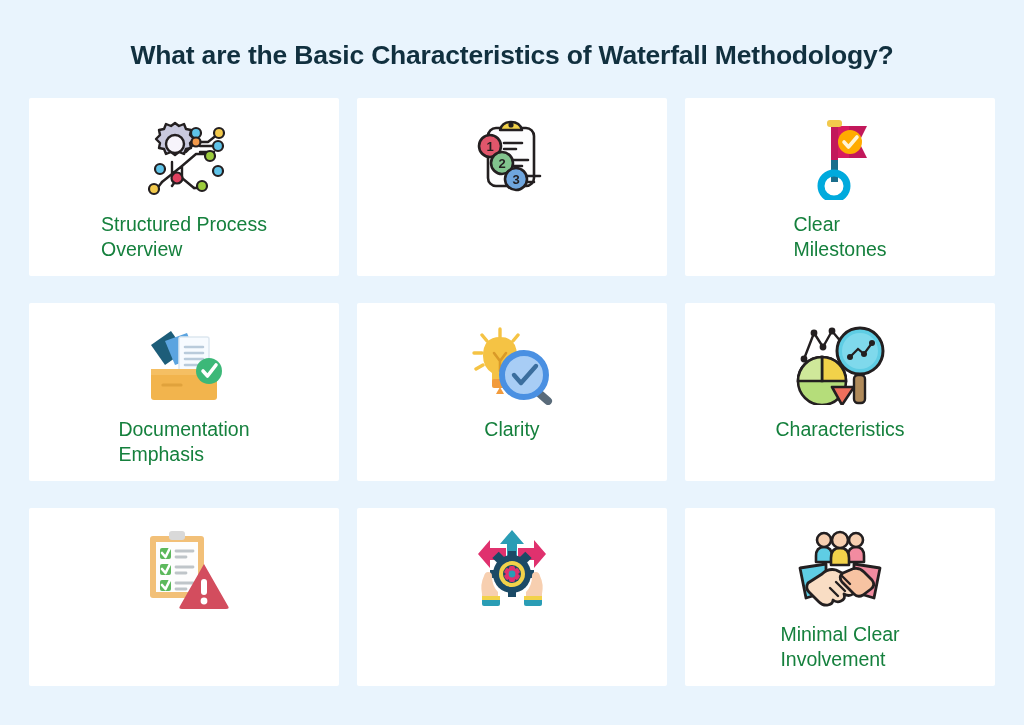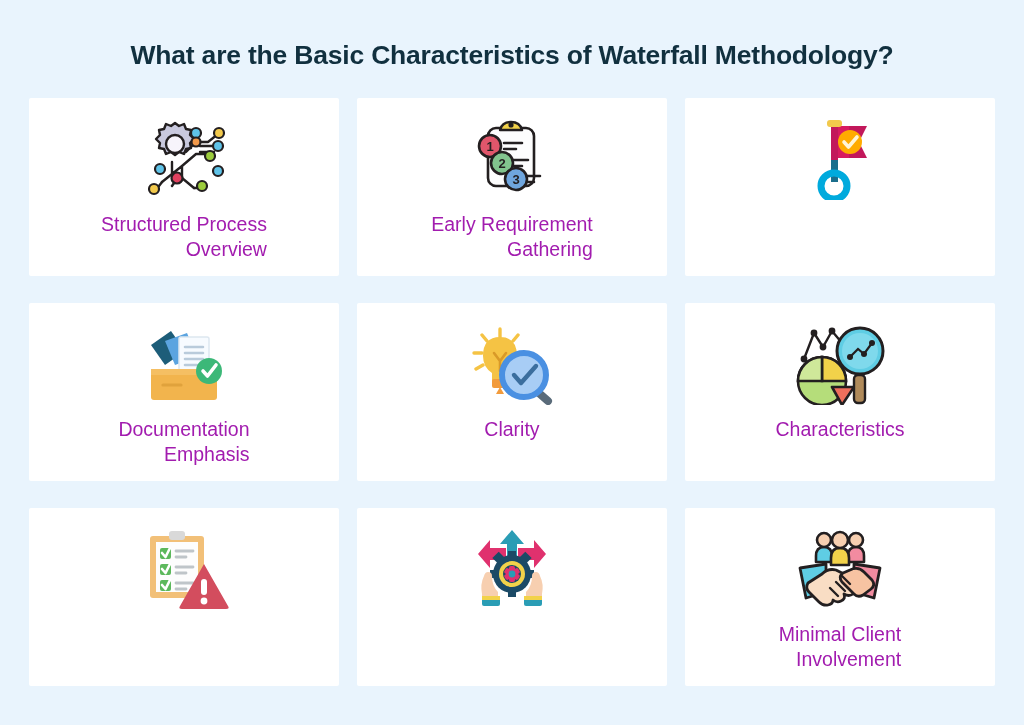--- a/index.html
+++ b/index.html
@@ -58,22 +58,22 @@
     display: flex;
     align-items: center;
     justify-content: center;
     flex: 0 0 auto;
   }
   .icon-wrap svg {
     display: block;
   }
   .card-label {
     margin-top: 8px;
-    text-align: right;
-    color: #a21caf;
+    text-align: left;
+    color: #15803d;
     font-size: 19.5px;
     line-height: 1.3;
     font-weight: normal;
     white-space: pre-line;
     font-family: "Liberation Sans", sans-serif;
     padding: 0 8px;
   }
 </style>
 </head>
 <body>
@@ -127,37 +127,37 @@
             <path d="M54 60 L72 60 M54 66 L66 66"></path>
           </g>
           <circle cx="22" cy="30" r="11" fill="#e0566b" stroke="#231f20" stroke-width="2.6"></circle>
           <text x="22" y="35" font-family="'Liberation Sans',sans-serif" font-size="13" font-weight="bold" fill="#231f20" text-anchor="middle">1</text>
           <circle cx="34" cy="47" r="11" fill="#82c48e" stroke="#231f20" stroke-width="2.6"></circle>
           <text x="34" y="52" font-family="'Liberation Sans',sans-serif" font-size="13" font-weight="bold" fill="#231f20" text-anchor="middle">2</text>
           <circle cx="48" cy="63" r="11" fill="#6fa6de" stroke="#231f20" stroke-width="2.6"></circle>
           <text x="48" y="68" font-family="'Liberation Sans',sans-serif" font-size="13" font-weight="bold" fill="#231f20" text-anchor="middle">3</text>
         </svg>
       </div>
-      <div class="card-label">Early Requirement
-Gathering</div>
     </div>
 
     <div class="card">
       <div class="icon-wrap">
         <svg width="70" height="84" viewBox="0 0 70 84">
           <path d="M30 10 L62 10 L54 26 L62 42 L30 42 Z" fill="#c2185b"></path>
           <path d="M30 10 L44 10 L44 42 L30 42 Z" fill="#d81b60"></path>
           <rect x="26" y="8" width="7" height="58" fill="#c2185b"></rect>
           <rect x="26" y="44" width="7" height="22" fill="#1b6e8c"></rect>
           <rect x="22" y="4" width="15" height="7" rx="3" fill="#f2c94c"></rect>
           <circle cx="29" cy="70" r="13" fill="none" stroke="#00aadd" stroke-width="7"></circle>
           <circle cx="45" cy="26" r="12" fill="#ffab00"></circle>
           <path d="M39 26 L43.5 31 L52 21" stroke="#fff5d6" stroke-width="3.6" fill="none" stroke-linecap="round" stroke-linejoin="round"></path>
         </svg>
       </div>
+      <div class="card-label">Clear
+Milestones</div>
     </div>
 
     <div class="card">
       <div class="icon-wrap">
         <svg width="94" height="84" viewBox="0 0 94 84">
           <path d="M14 24 L34 10 L48 30 L28 44 Z" fill="#1d5d79"></path>
           <path d="M28 20 L50 12 L60 36 L38 44 Z" fill="#5ba4e0"></path>
           <rect x="42" y="16" width="30" height="40" rx="2" fill="#f7fbff" stroke="#dde7f0" stroke-width="1.5"></rect>
           <g stroke="#b9cbdb" stroke-width="2.6" stroke-linecap="round">
             <path d="M48 26 L66 26 M48 32 L66 32 M48 38 L66 38 M48 44 L60 44"></path>
@@ -295,18 +295,18 @@
           </g>
           <path d="M8 42 L34 38 L34 66 L14 72 Z" fill="#5fcde4" stroke="#231f20" stroke-width="2.8" stroke-linejoin="round"></path>
           <path d="M88 42 L62 38 L62 66 L82 72 Z" fill="#f28ba0" stroke="#231f20" stroke-width="2.8" stroke-linejoin="round"></path>
           <path d="M30 48 q6-6 14-4 l12 6 q6 3 8 9 q2 6 -3 9 q-4 3 -9 0 q2 5 -3 7 q-4 2 -8-1 q0 4 -5 5 q-5 1 -9-3 l-10-10 q-4-4 -1-9 z" fill="#f9ddc4" stroke="#231f20" stroke-width="2.8" stroke-linejoin="round"></path>
           <path d="M58 44 q8-4 14 2 l8 8 q4 5 -1 9 l-8 6 q-5 3 -9-1 l-12-12 q-4-5 1-9 z" fill="#f7c3a2" stroke="#231f20" stroke-width="2.8" stroke-linejoin="round"></path>
           <g stroke="#231f20" stroke-width="2.4" fill="none" stroke-linecap="round">
             <path d="M38 62 L46 70 M44 56 L53 65 M50 50 L58 58"></path>
           </g>
         </svg>
       </div>
-      <div class="card-label">Minimal Client
+      <div class="card-label">Minimal Clear
 Involvement</div>
     </div>
 
   </div>
 </div>
 
 </body></html>

